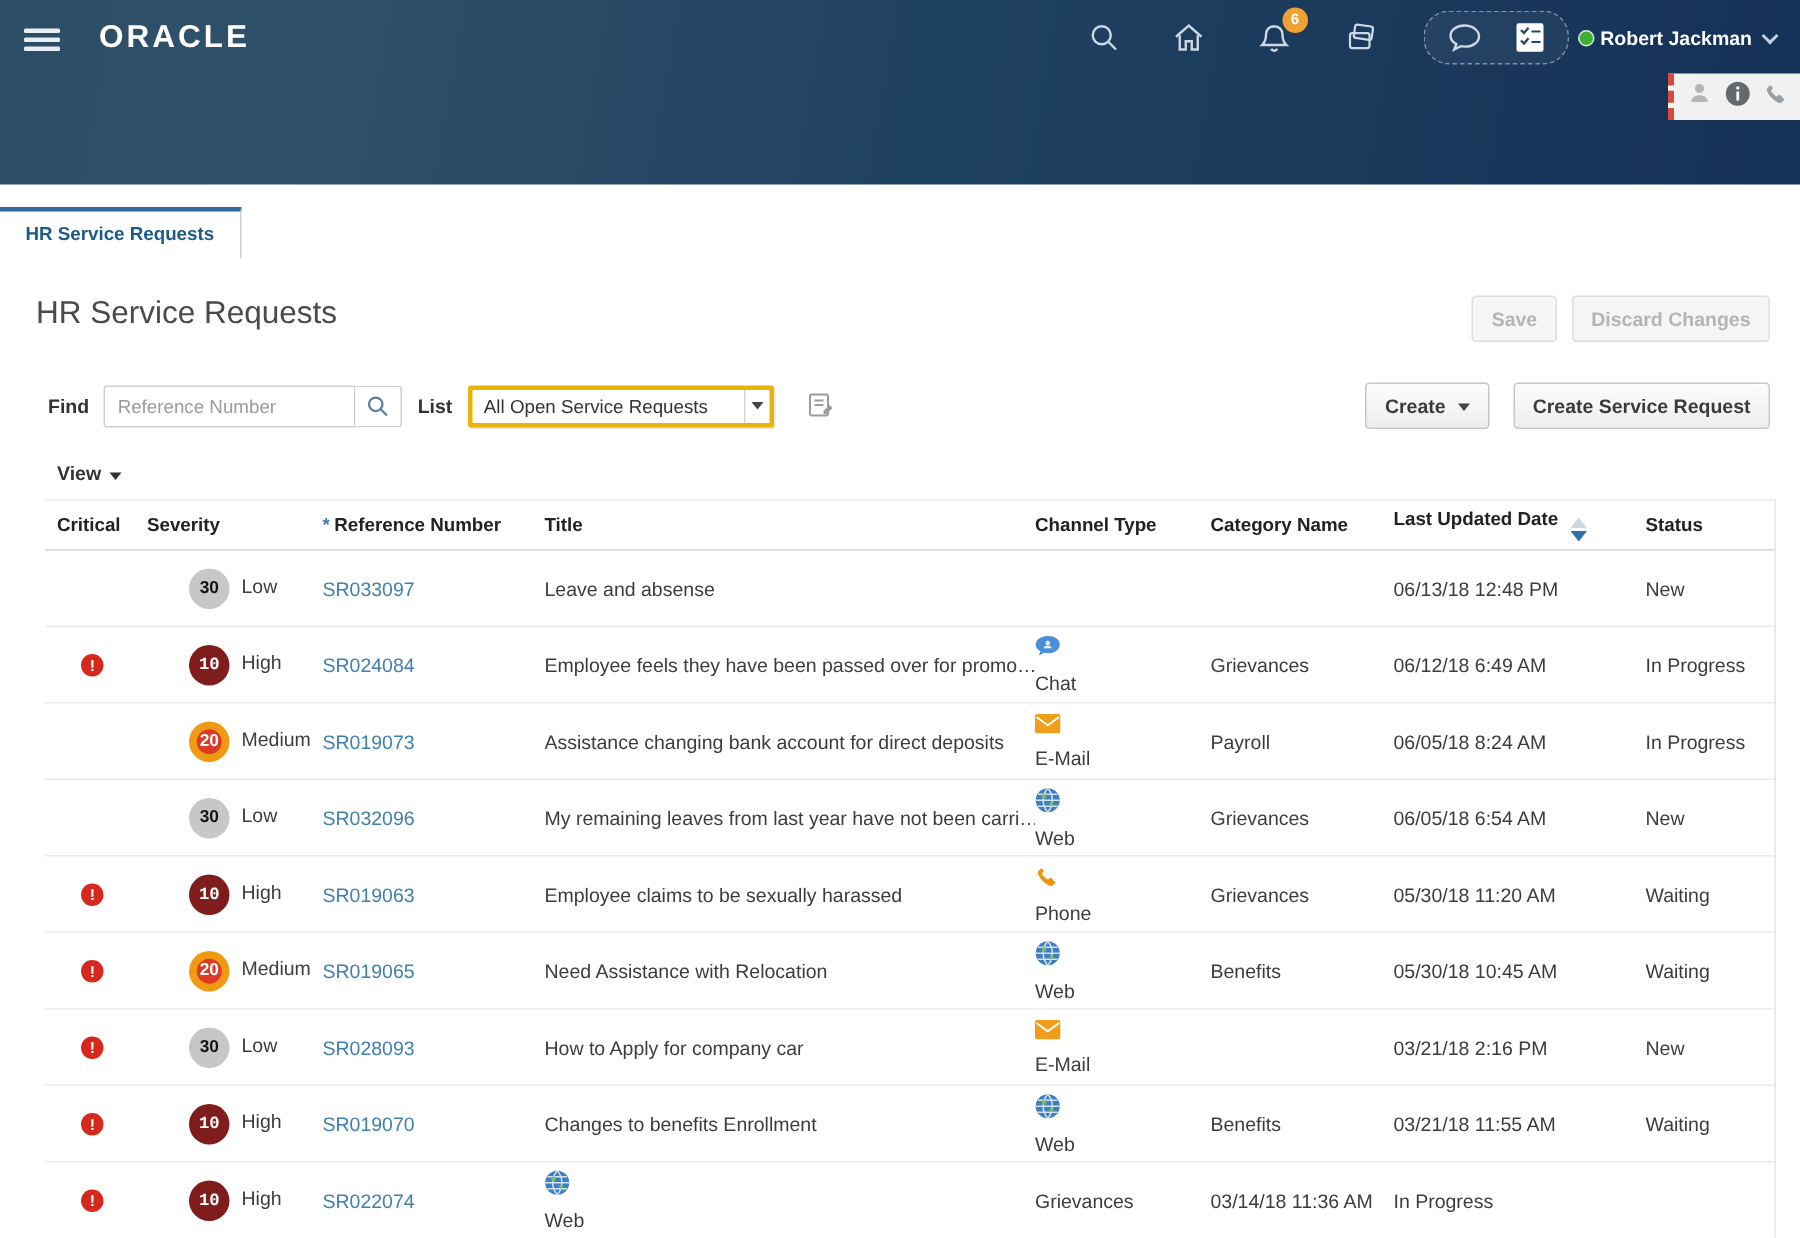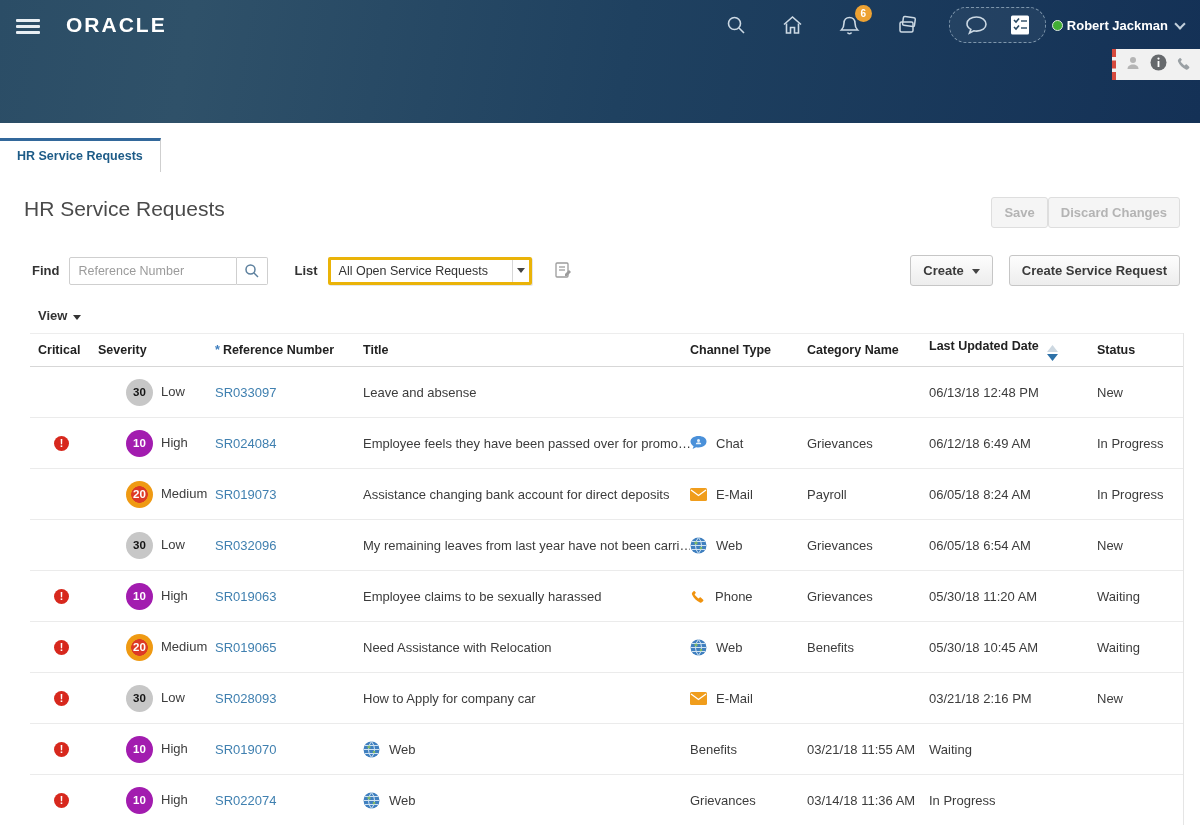--- a/index.html
+++ b/index.html
@@ -31,21 +31,21 @@
     border-left:4px dashed #d64a3e; display:flex; align-items:center; justify-content:space-around; padding:0 4px; }
 
   
   .tabstrip { background:#fff; padding-top:15px; border-bottom:1px solid #fff; }
   .tab { display:inline-block; padding:8px 17px 9px; border-top:3px solid #33689b;
     border-right:1px solid #cfcfcf; font-size:12.5px; font-weight:bold; color:#1d5b87; cursor:pointer; }
 
   
   .page-head { display:flex; align-items:flex-start; justify-content:space-between; padding:24px 20px 0 24px; }
   .page-title { font-size:21px; font-weight:400; color:#4a4a4a; }
-  .head-btns { display:flex; }
+  .head-btns { display:flex; gap:10px; }
   .btn { font-family:inherit; font-size:13px; font-weight:bold; padding:7px 12px; border-radius:3px;
     border:1px solid #c6c6c6; background:linear-gradient(#fdfdfd,#ededed); color:#3a3a3a; cursor:pointer; }
   .btn.disabled { background:#f5f5f5; border-color:#dedede; color:#b4b4b4; cursor:default; }
 
   
   .filter-bar { display:flex; align-items:center; padding:27px 20px 0 32px; }
   .flabel { font-size:13px; font-weight:bold; color:#333; }
   .find-input { width:168px; height:28px; border:1px solid #cfcfcf; border-radius:2px 0 0 2px;
     padding:0 8px; font-size:12.5px; font-family:inherit; color:#333; margin-left:10px; }
   .find-input::placeholder { color:#9b9b9b; }
@@ -73,26 +73,26 @@
     font-size:12.5px; font-weight:bold; color:#222; }
   .thead .hc:first-child { padding-left:8px; }
   .req { color:#3f7fbf; margin-right:3px; }
   .sort-icons { display:inline-flex; flex-direction:column; gap:2px; margin-left:8px; vertical-align:-2px; }
   .trow { height:51px; border-bottom:1px solid #ebebeb; font-size:13px; color:#3c3c3c; cursor:pointer; }
   .crit { display:inline-flex; width:15px; height:15px; border-radius:50%; background:#d7281d; color:#fff;
     font-size:10.5px; font-weight:bold; align-items:center; justify-content:center; margin-left:24px; }
   .sev-badge { display:inline-flex; width:27px; height:27px; border-radius:50%; margin-left:28px;
     align-items:center; justify-content:center; font-size:11.5px; font-weight:bold; }
   .sev-badge.low { background:#c7c7c7; color:#141414; }
-  .sev-badge.high { background:#a21caf; color:#fff; }
+  .sev-badge.high { background:#7f1d1d; color:#fff;font-family:Liberation Mono, monospace; }
   .sev-badge.medium { background:radial-gradient(circle,#dd3a25 0 8px,#ef9a13 8.6px); color:#fff; }
   .sev-label { margin-left:8px; }
   .ref-link { color:#4080b0; text-decoration:none; }
   .cell-title { white-space:nowrap; overflow:hidden; padding-right:10px; }
-  .chan { display:flex; align-items:center; gap:9px; }
+  .chan { display:flex; align-items:flex-start; gap:9px;flex-direction:column; }
 </style>
 </head>
 <body>
 
 <header class="topbar">
   <div class="topbar-inner">
     <div class="hamburger">
         <span></span>
         <span></span>
         <span></span>
@@ -185,21 +185,21 @@
 
 <div class="filter-bar">
   <span class="flabel">Find</span>
   <input class="find-input" type="text" placeholder="Reference Number" style="">
   <button class="search-btn">
     <svg width="16" height="16" viewBox="0 0 16 16" fill="none" stroke="#5b7f9d" stroke-width="1.5">
       <circle cx="6.5" cy="6.5" r="4.5"></circle>
         <line x1="10" y1="10" x2="14" y2="14"></line>
       </svg>
   </button>
-  <span class="flabel" style="margin-left:26px">List</span>
+  <span class="flabel" style="margin-left:10px">List</span>
   <div class="select-box">
     <span class="val">All Open Service Requests</span>
     <span class="arrow-zone">
         <span class="caret"></span>
       </span>
   </div>
   <span class="list-edit">
     <svg width="19" height="19" viewBox="0 0 19 19" fill="none" stroke="#9c9c9c" stroke-width="1.3">
       <rect x="2" y="2" width="12" height="14" rx="1"></rect>
       <line x1="5" y1="6" x2="11" y2="6"></line>
@@ -355,20 +355,21 @@
           <span>E-Mail</span>
         </div>
         <div></div>
         <div>03/21/18 2:16 PM</div>
         <div>New</div>
       </div>
       <div class="trow">
         <div><span class="crit">!</span></div>
         <div><span class="sev-badge high">10</span><span class="sev-label">High</span></div>
         <div><a class="ref-link" href="#">SR019070</a></div>
+        <div class="cell-title">Changes to benefits Enrollment</div>
         <div class="chan">
           <span style="display: flex;">
             <svg width="17" height="17" viewBox="0 0 17 17">
               <circle cx="8.5" cy="8.5" r="8" fill="#3f7fbf"></circle>
               <path d="M8.5.5a12 12 0 010 16M8.5.5a12 12 0 000 16M.5 8.5h16M2 4.5h13M2 12.5h13" stroke="#cfe3f2" stroke-width="1" fill="none"></path>
               <circle cx="6" cy="6" r="1.6" fill="#7fba6a"></circle>
               <circle cx="11" cy="11" r="1.3" fill="#7fba6a"></circle>
             </svg>
           </span>
           <span>Web</span>

